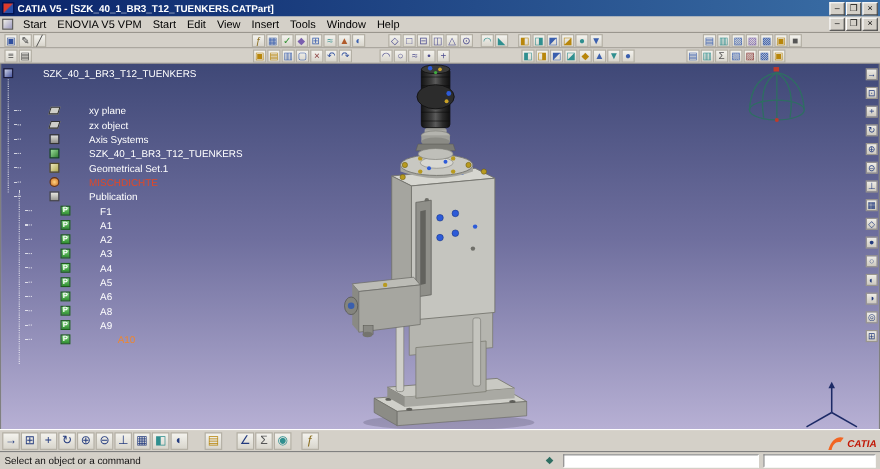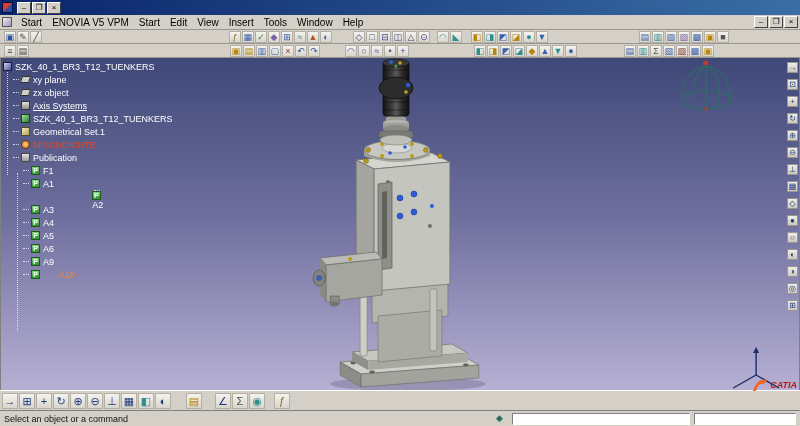--- a/index.html
+++ b/index.html
@@ -32,21 +32,21 @@
     background: linear-gradient(#f4f3ee,#d8d5cc); border: 1px solid #b3afa4; margin-right: 1px; flex: 0 0 auto; }
 
   
   .viewport { position: relative; flex: 1 1 auto; overflow: hidden;
     background: linear-gradient(#3f4877 0%, #6f6f9e 48%, #b7b0d4 100%);
     border-left: 1px solid #808080; border-right: 1px solid #808080; }
   .bgsvg { position: absolute; left: 0; top: 0; width: 100%; height: 100%; }
 
   
   .tree { position: absolute; left: 2px; top: 2px; color: #fff; font-size: 9px; z-index: 5; }
-  .trow { display: flex; align-items: center; height: 13px; white-space: nowrap; }
+  .trow { display: flex; align-items: center; height: 13px; white-space: nowrap; gap: 24px; }
   .conn { width: 6px; border-top: 1px dotted rgba(255,255,255,.75); margin-right: 2px; flex: 0 0 auto; }
   .ti { width: 9px; height: 9px; margin-right: 3px; display: inline-block; flex: 0 0 auto; }
   .part-icon { background: linear-gradient(135deg,#cfd4e8,#46549e); border: 1px solid #1a1a3a; }
   .plane-icon { background: #cfcfc9; border: 1px solid #333; transform: skewX(-18deg); height: 7px; }
   .axis-systems-icon { background: linear-gradient(#e2e2dc,#8d8d87); border: 1px solid #333; }
   .partbody-icon { background: linear-gradient(135deg,#9fe09f,#2f7e2f); border: 1px solid #11441a; }
   .geometrical-set-icon { background: linear-gradient(135deg,#eee8bd,#b0a952); border: 1px solid #554a22; }
   .parameter-icon { background: radial-gradient(circle,#ffd27f,#c96a1f); border-radius: 50%; border: 1px solid #663311; }
   .publication-icon { background: linear-gradient(#e8e8e2,#9a9a94); border: 1px solid #444; }
   .pbadge { width: 9px; height: 9px; background: linear-gradient(#7fd47f,#2f8f2f); color: #fff;
@@ -58,41 +58,42 @@
   .right-dock { position: absolute; right: 1px; top: 4px; display: flex; flex-direction: column;
     align-items: center; z-index: 6; }
   .dock-icon { width: 11px; height: 11px; font-size: 8px; line-height: 10px; text-align: center;
     color: #223a7e; background: linear-gradient(#efede7,#ccc8be); border: 1px solid #9a968e; margin-bottom: 6px; }
 
   
   .bottom-bar { height: 20px; background: #d4d0c8; border-top: 1px solid #fff; display: flex;
     align-items: center; padding: 0 2px; position: relative; flex: 0 0 auto; }
   .bbi { width: 16px; height: 16px; font-size: 11px; line-height: 15px; text-align: center;
     background: linear-gradient(#f4f3ee,#d8d5cc); border: 1px solid #b3afa4; margin-right: 1px; flex: 0 0 auto; }
-  .logo { position: absolute; right: 3px; bottom: 18px; display: flex; align-items: center; }
+  .logo { position: absolute; right: 3px; bottom: 0; display: flex; align-items: center; }
   .logo-text { color: #c21807; font-weight: bold; font-size: 9px; font-style: italic; margin-left: 2px; }
 
   
   .statusbar { height: 16px; background: #d4d0c8; display: flex; align-items: center;
     font-size: 9px; padding: 0 4px; border-top: 1px solid #808080; flex: 0 0 auto; }
   .status-msg { flex: 1; color: #111; }
   .status-icon { width: 11px; height: 11px; font-size: 9px; line-height: 10px; text-align: center;
     color: #2e6e62; margin-right: 3px; }
   .sfield { height: 12px; border: 1px solid; border-color: #808080 #fff #fff #808080;
     background: #fff; font-size: 9px; margin-left: 4px; padding: 0 2px; font-family: "Liberation Sans", sans-serif; }
   .sfield.wide { width: 178px; }
   .sfield.narrow { width: 102px; }
 </style>
 </head>
 <body>
 
 <div class="app">
 
   <div class="titlebar">
     <span class="app-icon"></span>
+    <span class="title-text">CATIA V5 - [SZK_40_1_BR3_T12_TUENKERS.CATPart]</span>
     <span id="title-controls" style="display:flex">
         <span class="wbtn">–</span>
         <span class="wbtn">❐</span>
         <span class="wbtn">×</span>
       </span>
   </div>
 
   <div class="menubar">
     <span class="doc-icon"></span>
     <span id="menu-items" style="display:flex">
@@ -309,31 +310,31 @@
     </svg>
 
     <div class="vline" style="left:6px; top:11px; height:106px;"></div>
     <div class="vline" style="left:16px; top:115px; height:158px;"></div>
 
     <div class="tree" id="tree-items">
         <div class="trow" style="padding-left: 0px;">
           <span class="ti part-icon"></span>
           <span class="tlabel">SZK_40_1_BR3_T12_TUENKERS</span>
         </div>
-        <div class="trow" style="padding-left: 10px;">
+        <div class="trow" style="padding-left: 10px; margin-top: 21px;">
           <span class="conn"></span>
           <span class="ti plane-icon"></span>
           <span class="tlabel">xy plane</span>
         </div>
         <div class="trow" style="padding-left: 10px;">
           <span class="conn"></span>
           <span class="ti plane-icon"></span>
           <span class="tlabel">zx object</span>
         </div>
-        <div class="trow" style="padding-left: 10px; text-decoration: underline;">
+        <div class="trow" style="padding-left: 10px;">
           <span class="conn"></span>
           <span class="ti axis-systems-icon"></span>
           <span class="tlabel">Axis Systems</span>
         </div>
         <div class="trow" style="padding-left: 10px;">
           <span class="conn"></span>
           <span class="ti partbody-icon"></span>
           <span class="tlabel">SZK_40_1_BR3_T12_TUENKERS</span>
         </div>
         <div class="trow" style="padding-left: 10px;">
@@ -354,21 +355,21 @@
         <div class="trow" style="padding-left: 20px;">
           <span class="conn"></span>
           <span class="pbadge">P</span>
           <span class="tlabel">F1</span>
         </div>
         <div class="trow" style="padding-left: 20px;">
           <span class="conn"></span>
           <span class="pbadge">P</span>
           <span class="tlabel">A1</span>
         </div>
-        <div class="trow" style="padding-left: 20px; flex-direction: column;">
+        <div class="trow" style="padding-left: 20px;">
           <span class="conn"></span>
           <span class="pbadge">P</span>
           <span class="tlabel">A2</span>
         </div>
         <div class="trow" style="padding-left: 20px;">
           <span class="conn"></span>
           <span class="pbadge">P</span>
           <span class="tlabel">A3</span>
         </div>
         <div class="trow" style="padding-left: 20px;">
@@ -378,20 +379,25 @@
         </div>
         <div class="trow" style="padding-left: 20px;">
           <span class="conn"></span>
           <span class="pbadge">P</span>
           <span class="tlabel">A5</span>
         </div>
         <div class="trow" style="padding-left: 20px;">
           <span class="conn"></span>
           <span class="pbadge">P</span>
           <span class="tlabel">A6</span>
+        </div>
+        <div class="trow" style="padding-left: 20px;">
+          <span class="conn"></span>
+          <span class="pbadge">P</span>
+          <span class="tlabel">A8</span>
         </div>
         <div class="trow" style="padding-left: 20px;">
           <span class="conn"></span>
           <span class="pbadge">P</span>
           <span class="tlabel">A9</span>
         </div>
         <div class="trow" style="padding-left: 20px;">
           <span class="conn"></span>
           <span class="pbadge">P</span>
           <span class="tlabel" style="color: rgb(240, 134, 44); margin-left: 16px;">A10</span>

